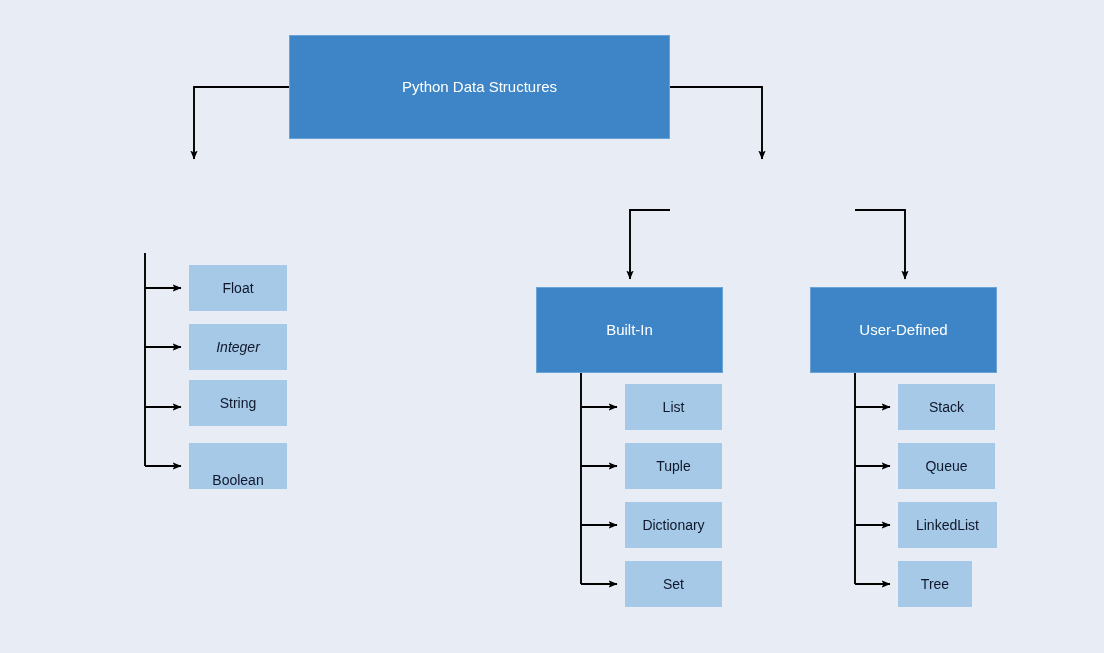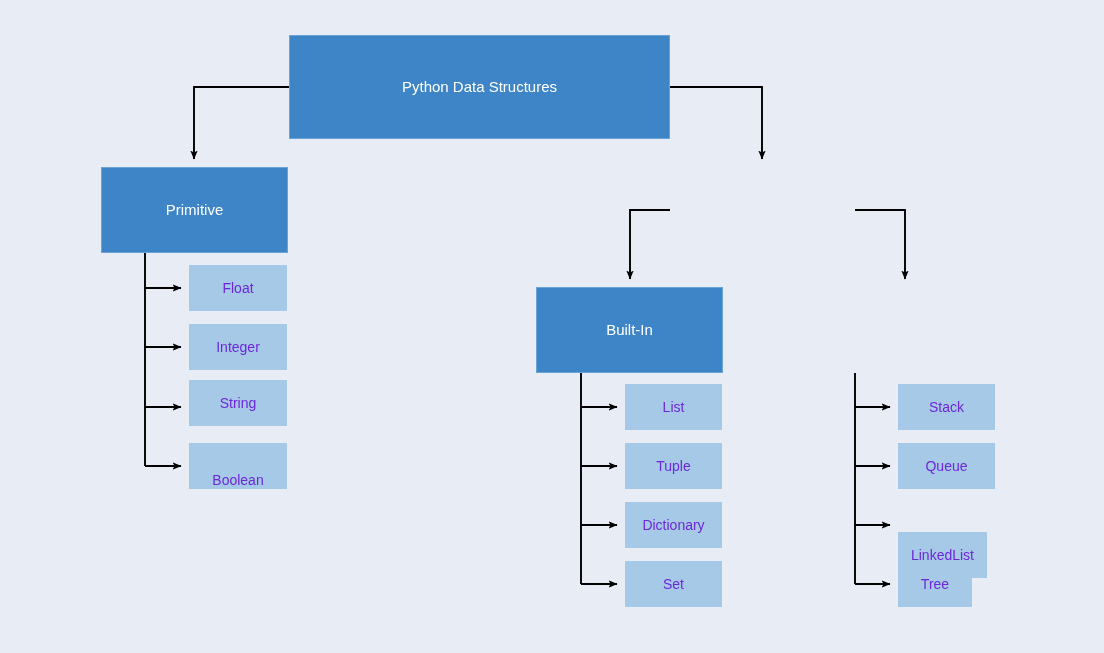--- a/index.html
+++ b/index.html
@@ -40,21 +40,21 @@
   }
   .node.primary {
     background: #3d85c6;
     border: 1px solid #6aa3d5;
     color: #ffffff;
     font-size: 15px;
   }
   .node.leaf {
     background: #a6c9e8;
     border: none;
-    color: #6d28d9;
+    color: #0f172a;
     font-size: 14px;
   }
   .node-label {
     display: block;
     padding: 0 6px;
     white-space: nowrap;
   }
 </style>
 </head>
 <body>
@@ -95,35 +95,35 @@
       <path d="M855,466 L890,466" marker-end="url(#arrow)"></path>
       <path d="M855,525 L890,525" marker-end="url(#arrow)"></path>
       <path d="M855,584 L890,584" marker-end="url(#arrow)"></path>
     </g>
   </svg>
 
   <div class="node primary" id="node-root" style="left: 289px; top: 35px; width: 381px; height: 104px;">
     <span class="node-label">Python Data Structures</span>
   </div>
 
-  <div class="node primary" id="node-primitive" style="left: 101px; top: 167px; width: 187px; height: 86px;">
-    <span class="node-label">Primitive</span>
-  </div>
 
 
   <div class="node primary" id="node-built-in" style="left: 536px; top: 287px; width: 187px; height: 86px;">
     <span class="node-label">Built-In</span>
   </div>
 
+  <div class="node primary" id="node-user-defined" style="left: 810px; top: 287px; width: 187px; height: 86px;">
+    <span class="node-label">User-Defined</span>
+  </div>
 
   <div id="leaf-container">
       <div class="node leaf" style="left: 189px; top: 265px; width: 98px; height: 46px;">
         <span class="node-label">Float</span>
       </div>
-      <div class="node leaf" style="left: 189px; top: 324px; width: 98px; height: 46px;">
+      <div class="node leaf" style="left: 189px; top: 324px; width: 98px; height: 46px; font-style: italic;">
         <span class="node-label">Integer</span>
       </div>
       <div class="node leaf" style="left: 189px; top: 380px; width: 98px; height: 46px;">
         <span class="node-label">String</span>
       </div>
       <div class="node leaf" style="left: 189px; top: 443px; width: 98px; height: 46px; align-items: flex-end;">
         <span class="node-label">Boolean</span>
       </div>
       <div class="node leaf" style="left: 625px; top: 384px; width: 97px; height: 46px;">
         <span class="node-label">List</span>
@@ -136,21 +136,21 @@
       </div>
       <div class="node leaf" style="left: 625px; top: 561px; width: 97px; height: 46px;">
         <span class="node-label">Set</span>
       </div>
       <div class="node leaf" style="left: 898px; top: 384px; width: 97px; height: 46px;">
         <span class="node-label">Stack</span>
       </div>
       <div class="node leaf" style="left: 898px; top: 443px; width: 97px; height: 46px;">
         <span class="node-label">Queue</span>
       </div>
-      <div class="node leaf" style="left: 898px; top: 502px; width: 89px; height: 46px; margin-top: 30px;">
+      <div class="node leaf" style="left: 898px; top: 502px; width: 99px; height: 46px;">
         <span class="node-label">LinkedList</span>
       </div>
       <div class="node leaf" style="left: 898px; top: 561px; width: 74px; height: 46px;">
         <span class="node-label">Tree</span>
       </div>
     </div>
 
 </div>
 
 </body></html>

